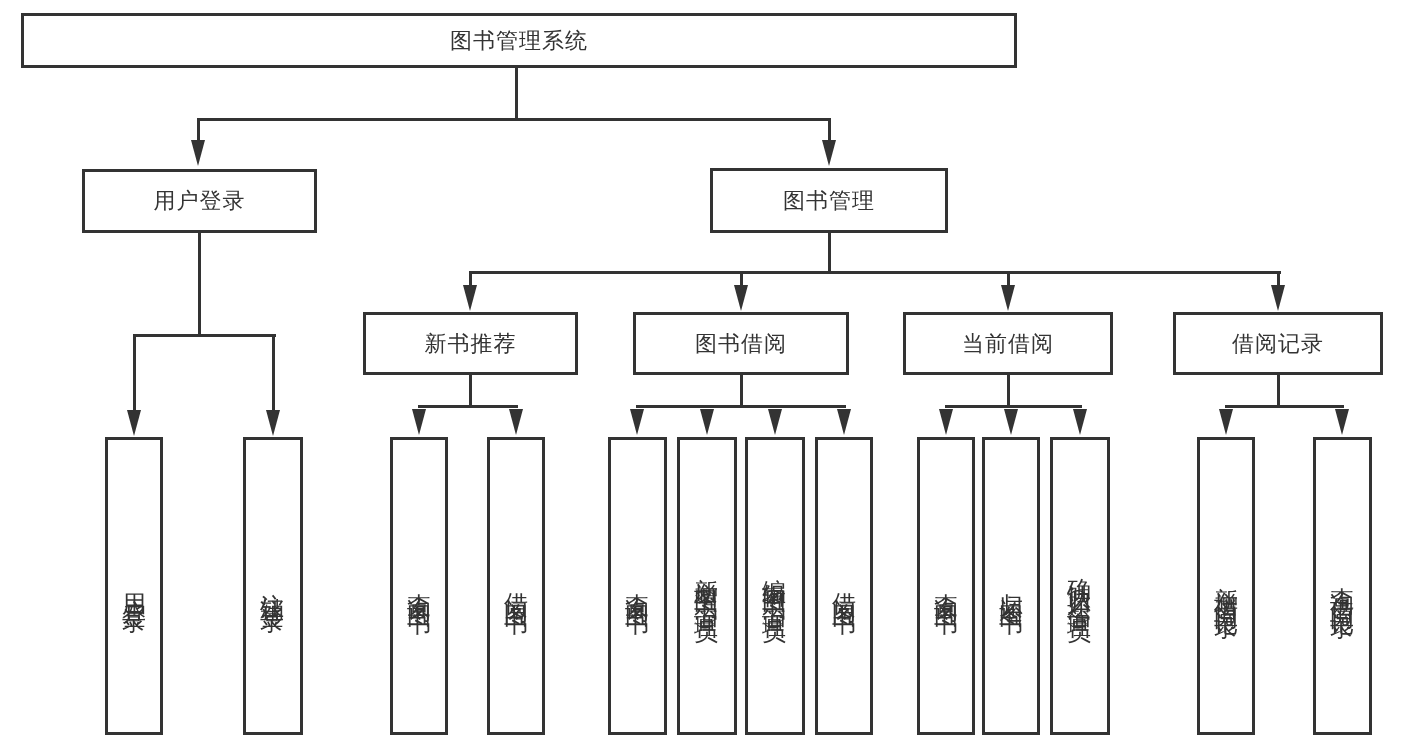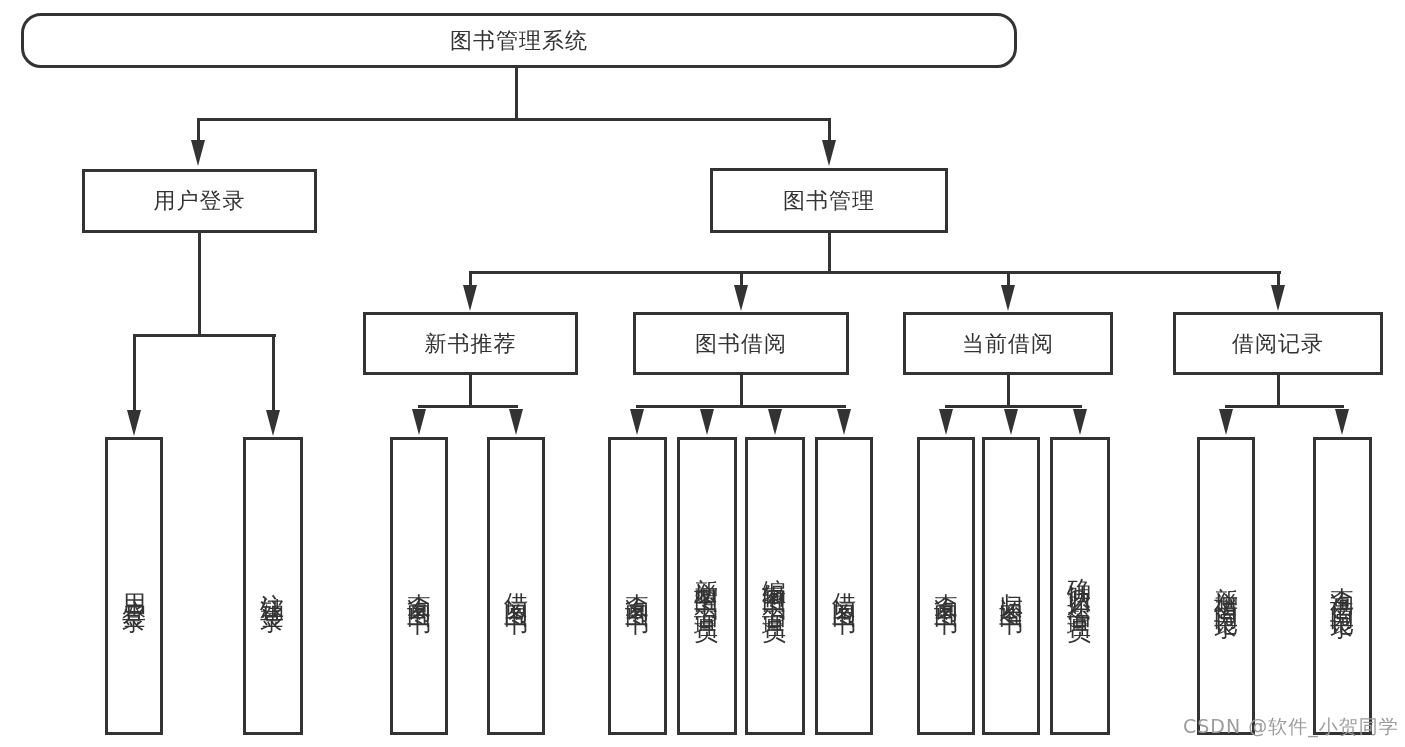--- a/index.html
+++ b/index.html
@@ -58,21 +58,21 @@
     letter-spacing:1px;
     white-space:nowrap;
     z-index:10;
   }
 </style>
 </head>
 <body>
 
 <div class="canvas">
 
-  <div class="node h-node" style="left:21px;top:13px;width:996px;height:55px;border-radius:20px;">图书管理系统</div>
+  <div class="node h-node" style="left:21px;top:13px;width:996px;height:55px;">图书管理系统</div>
 
   <div class="node h-node" style="left:82px;top:169px;width:235px;height:64px;">用户登录</div>
 
   <div class="node h-node" style="left:363px;top:312px;width:215px;height:63px;">新书推荐</div>
 
   <div class="node h-node" style="left:710px;top:168px;width:238px;height:65px;">图书管理</div>
 
   <div class="node h-node" style="left:633px;top:312px;width:216px;height:63px;">图书借阅</div>
 
   <div class="node h-node" style="left:903px;top:312px;width:210px;height:63px;">当前借阅</div>
@@ -145,15 +145,14 @@
   <div class="arrow-down" style="left:630px;top:409px;"></div>
   <div class="arrow-down" style="left:700px;top:409px;"></div>
   <div class="arrow-down" style="left:768px;top:409px;"></div>
   <div class="arrow-down" style="left:837px;top:409px;"></div>
   <div class="arrow-down" style="left:939px;top:409px;"></div>
   <div class="arrow-down" style="left:1004px;top:409px;"></div>
   <div class="arrow-down" style="left:1073px;top:409px;"></div>
   <div class="arrow-down" style="left:1219px;top:409px;"></div>
   <div class="arrow-down" style="left:1335px;top:409px;"></div>
 
-  <div class="watermark">CSDN @软件_小贺同学</div>
 
 </div>
 
 </body></html>

